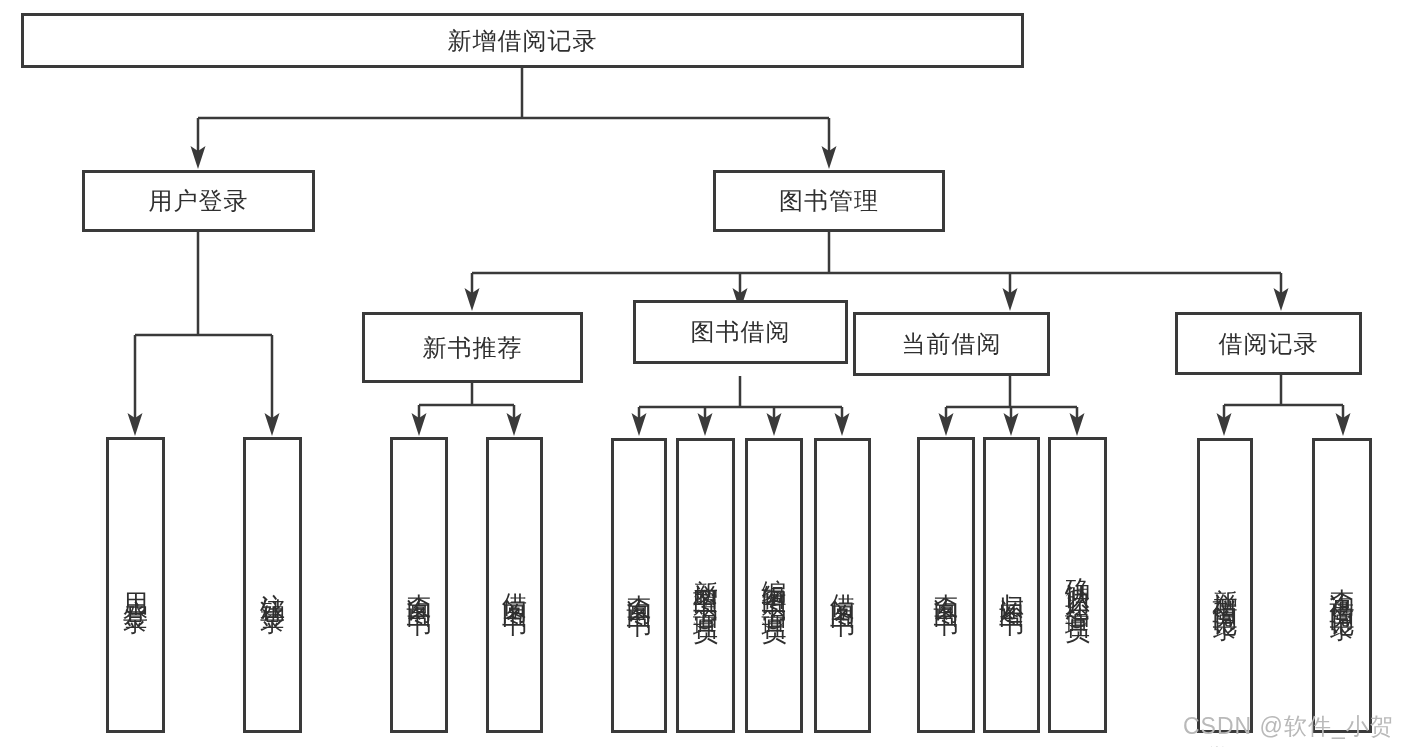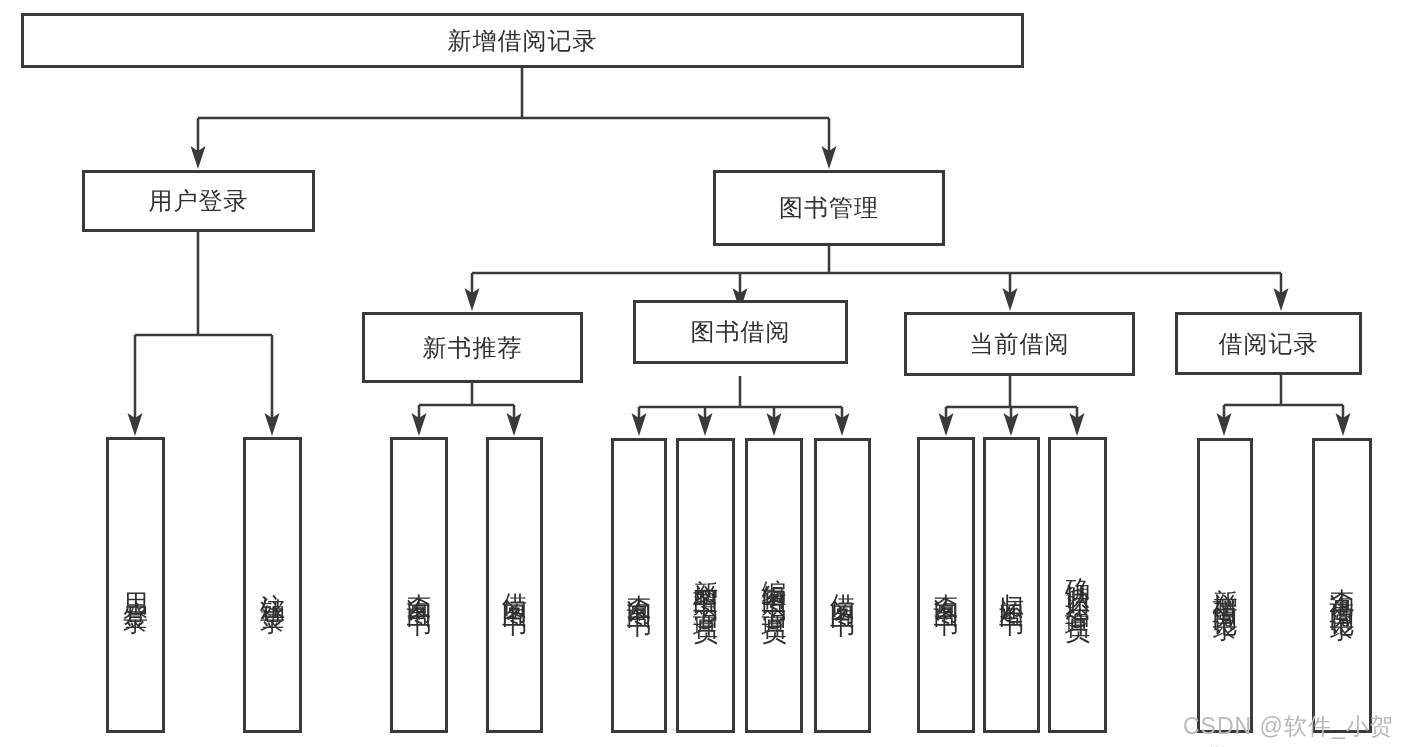--- a/index.html
+++ b/index.html
@@ -86,31 +86,31 @@
     </g>
   </svg>
 
   <div class="node" style="left:21px;top:13px;width:1003px;height:55px">
     <span>新增借阅记录</span>
   </div>
 
   <div class="node" style="left:82px;top:170px;width:233px;height:62px">
     <span>用户登录</span>
   </div>
-  <div class="node" style="left:713px;top:170px;width:232px;height:76px">
+  <div class="node" style="left:713px;top:170px;width:232px;height:62px">
     <span>图书管理</span>
   </div>
 
   <div class="node" style="left:362px;top:312px;width:221px;height:71px">
     <span>新书推荐</span>
   </div>
   <div class="node" style="left:633px;top:300px;width:215px;height:64px">
     <span>图书借阅</span>
   </div>
-  <div class="node" style="left:904px;top:312px;width:231px;height:64px">
+  <div class="node" style="left:853px;top:312px;width:197px;height:64px">
     <span>当前借阅</span>
   </div>
   <div class="node" style="left:1175px;top:312px;width:187px;height:63px">
     <span>借阅记录</span>
   </div>
 
   <div class="node v" style="left:106px;top:437px;width:59px;height:296px">
     <span>用户登录</span>
   </div>
   <div class="node v" style="left:243px;top:437px;width:59px;height:296px">

